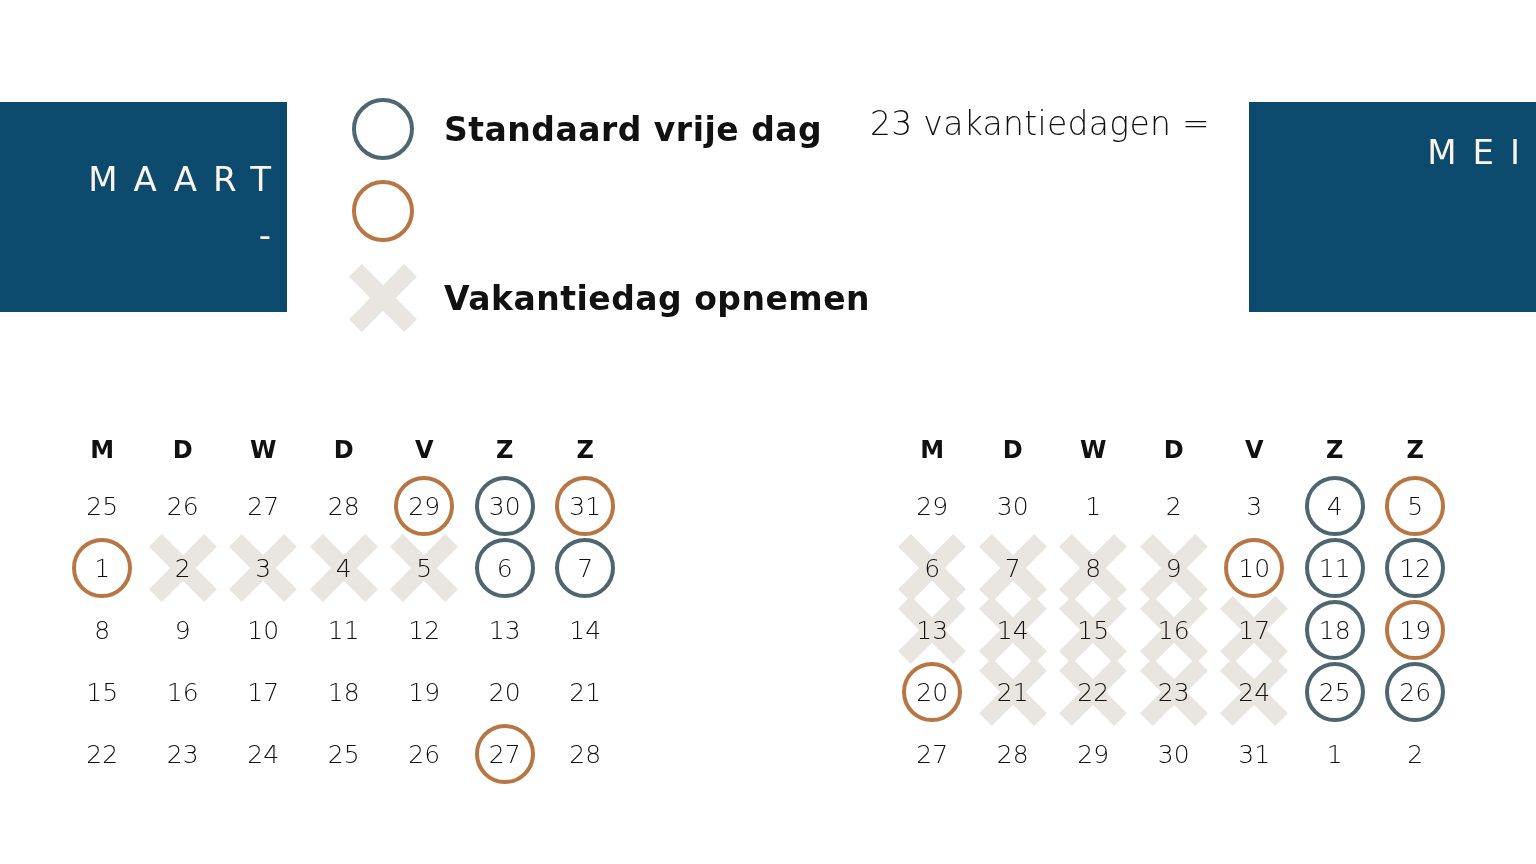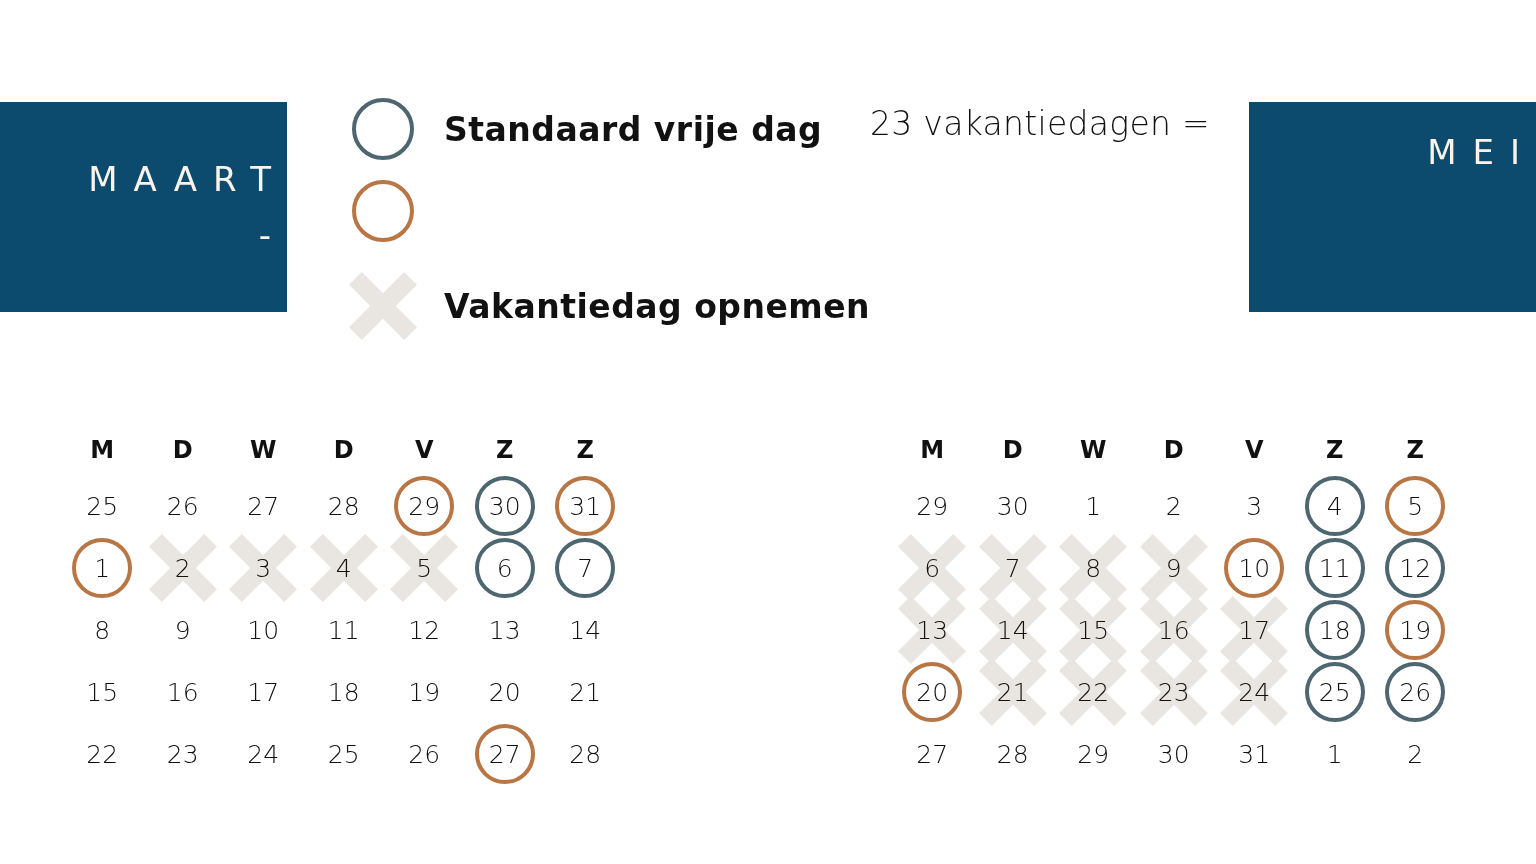--- a/index.html
+++ b/index.html
@@ -38,21 +38,21 @@
 </div>
 
 <div class="legend">
   <div class="legend-row" style="top:0;">
     <div class="legend-icon ring" style="border-color:#4E6670;"></div>
     <span class="legend-label">Standaard vrije dag</span>
   </div>
   <div class="legend-row" style="top:82px;">
     <div class="legend-icon ring" style="border-color:#B87645;"></div>
   </div>
-  <div class="legend-row" style="top:177px;">
+  <div class="legend-row" style="top:169px;">
     <div class="legend-icon cross" style="position:relative;"></div>
     <span class="legend-label">Vakantiedag opnemen</span>
   </div>
 </div>
 
 <div class="summary">
   <div>23 vakantiedagen =</div>
 </div>
 
 <div class="month-box box-right">

